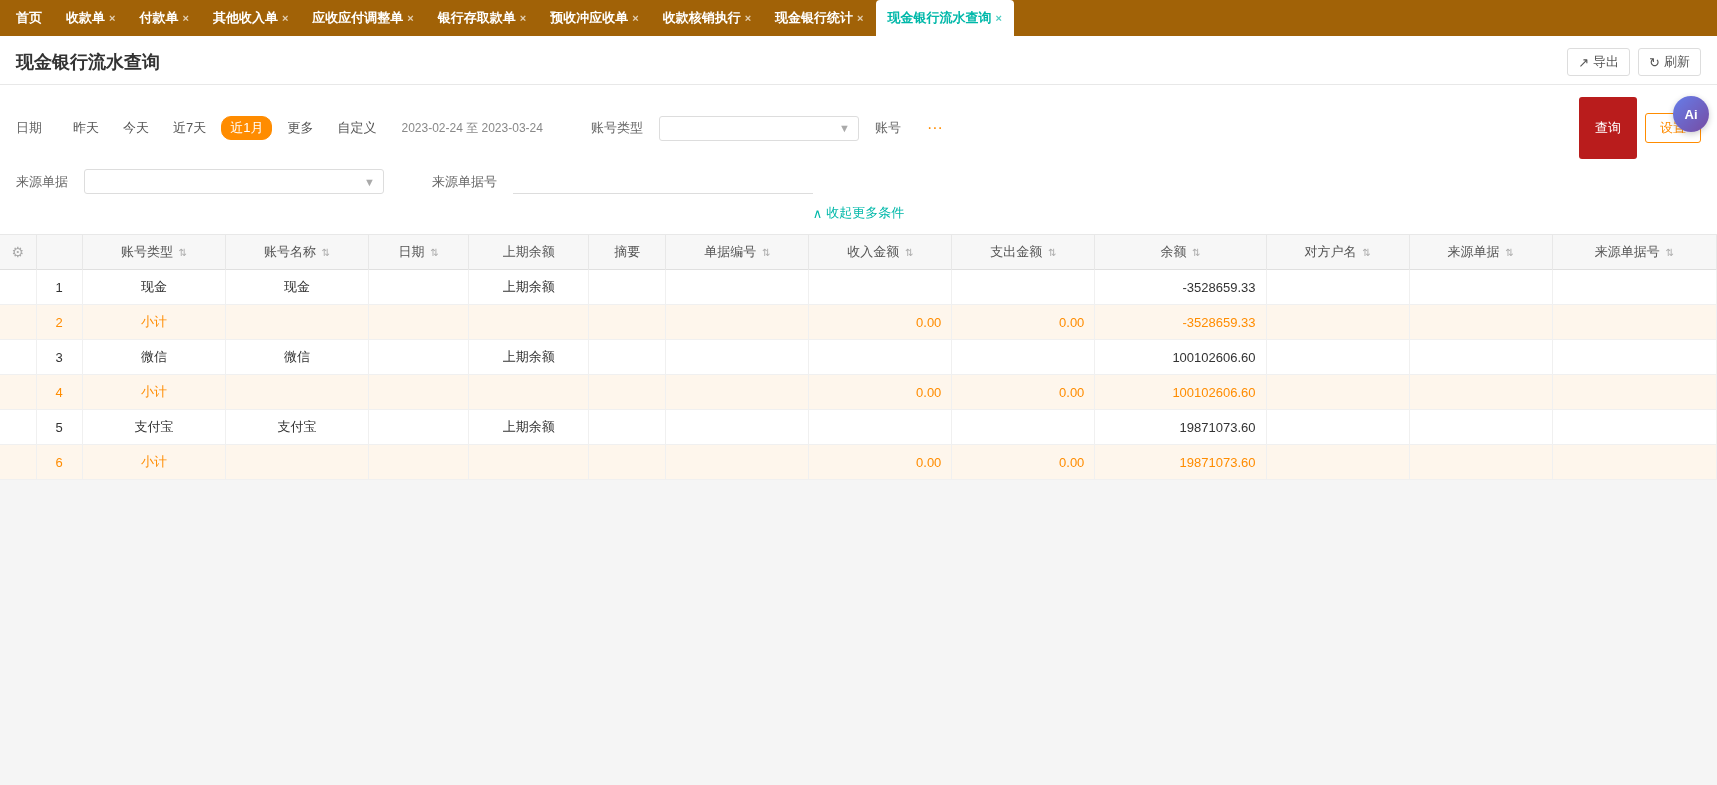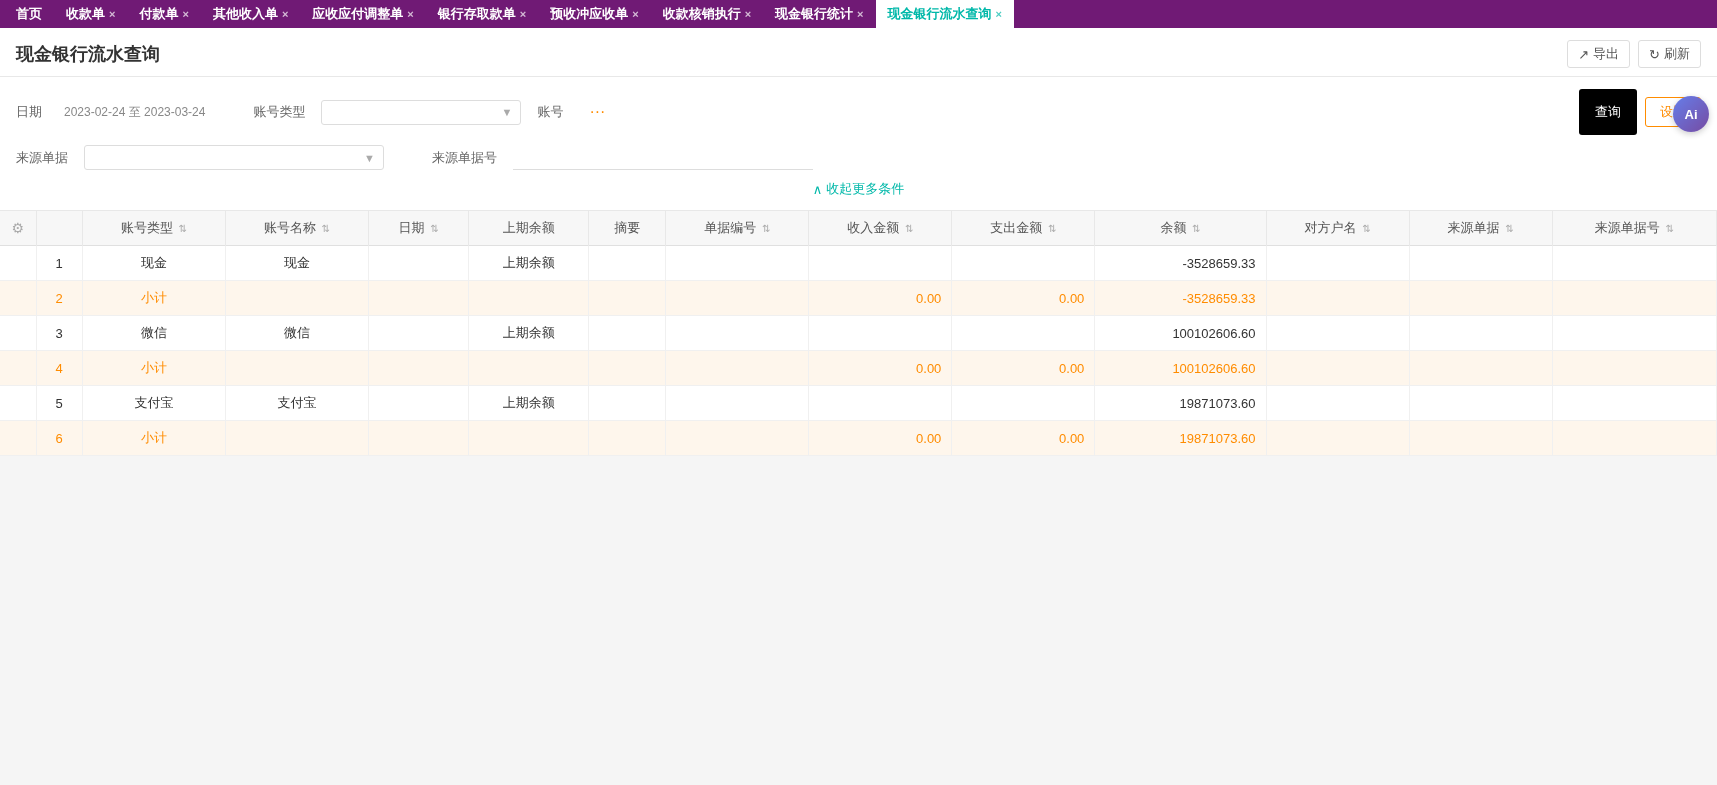--- a/index.html
+++ b/index.html
@@ -1,23 +1,23 @@
 <!DOCTYPE html>
 <html><head>
   <meta charset="utf-8">
   <style>
     * { box-sizing: border-box; margin: 0; padding: 0; }
     body { font-family: 'Microsoft YaHei', Arial, sans-serif; font-size: 13px; background: #f5f5f5; color: #333; }
 
     
     .top-nav {
-      background: #701a75;
-      display: flex;
-      align-items: center;
-      height: 28px;
+      background: #a16207;
+      display: flex;
+      align-items: center;
+      height: 36px;
       padding: 3px 4px;
       overflow: hidden;
     }
     .nav-item {
       color: #fff;
       padding: 0 12px;
       height: 36px;
       display: flex;
       align-items: center;
       cursor: pointer;
@@ -132,24 +132,24 @@
       outline: none;
       font-size: 13px;
     }
     .ellipsis-btn {
       color: #ff8c00;
       font-size: 16px;
       cursor: pointer;
       padding: 0 4px;
     }
     .btn-query {
-      background: #000000;
+      background: #b91c1c;
       color: #fff;
       border: none;
-      padding: 14px 16px;
+      padding: 22px 16px;
       border-radius: 3px;
       cursor: pointer;
       font-size: 13px;
     }
     .btn-settings {
       background: #fff;
       color: #ff8c00;
       border: 1px solid #ff8c00;
       padding: 5px 14px;
       border-radius: 3px;
@@ -254,20 +254,28 @@
       <span>↻</span>
       <span>刷新</span>
     </button>
   </div>
 </div>
 
 <div class="filter-area">
   <div class="filter-row">
 
     <span class="filter-label">日期</span>
+    <div class="date-options">
+    <span class="date-opt">昨天</span>
+        <span class="date-opt">今天</span>
+        <span class="date-opt">近7天</span>
+        <span class="date-opt active">近1月</span>
+        <span class="date-opt">更多</span>
+        <span class="date-opt">自定义</span>
+      </div>
     <span class="date-range">2023-02-24 至 2023-03-24</span>
 
     <span class="filter-label" style="margin-left:32px;">账号类型</span>
     <div class="filter-select">
       <span>&nbsp;</span>
       <span class="arrow">▼</span>
     </div>
 
     <span class="filter-label" style="">账号</span>
     <span class="ellipsis-btn">···</span>

